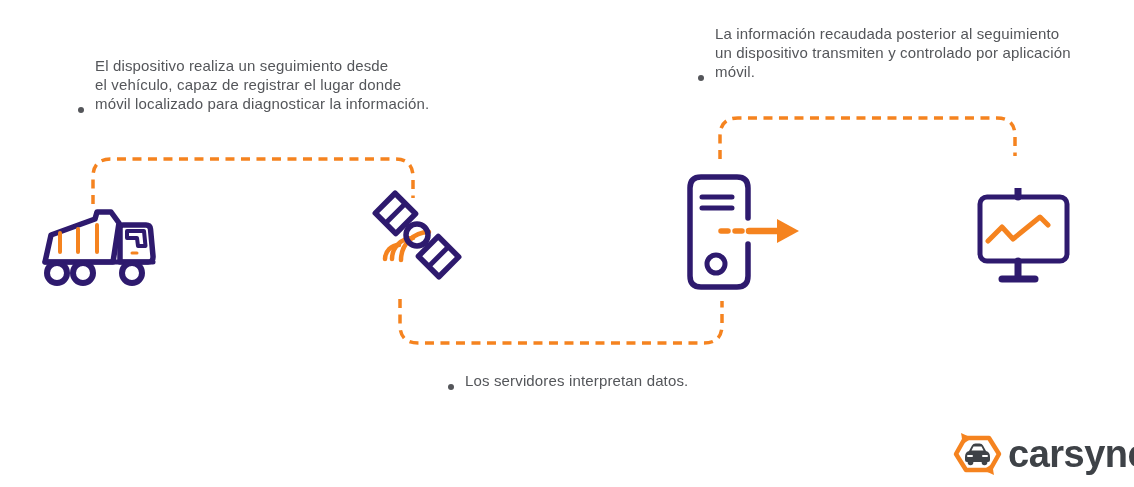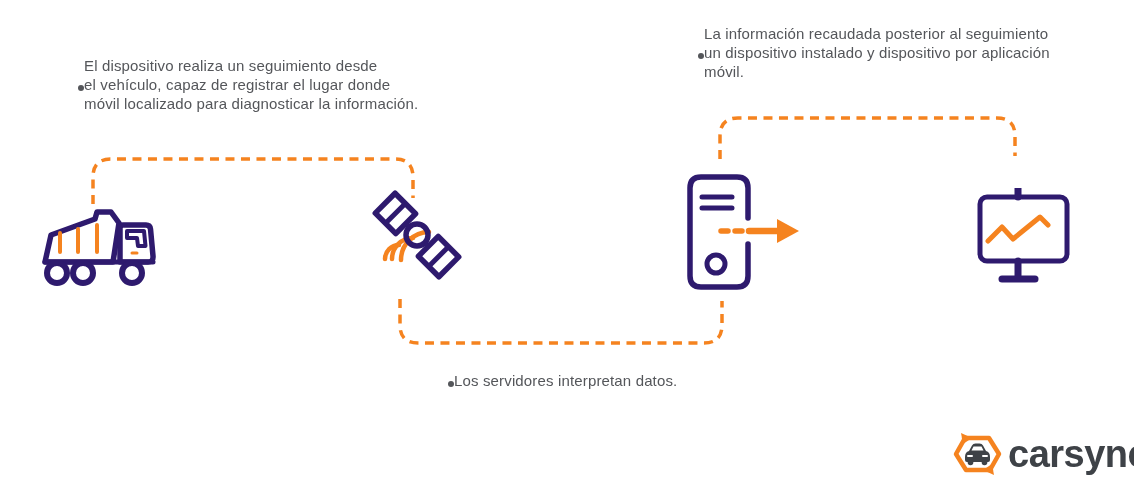--- a/index.html
+++ b/index.html
@@ -7,21 +7,21 @@
     --orange:#f5831f;
     --ink:#54565a;
     --logo-ink:#3e4247;
   }
   html,body{margin:0;padding:0;background:#fff;}
   .canvas{
     position:relative;width:1134px;height:487px;background:#ffffff;
     font-family:"Liberation Sans",sans-serif;overflow:hidden;
   }
   .bullet-block{position:absolute;}
-  .bullet-item{display:flex;align-items:center;}
+  .bullet-item{display:flex;gap:11px;align-items:flex-end;}
   .bullet-item + .bullet-item{}
   .dot{width:6px;height:6px;border-radius:50%;background:var(--ink);margin-top:7px;flex:none;}
   .lines{font-size:15px;line-height:19px;color:var(--ink);letter-spacing:.15px;}
   .abs{position:absolute;}
   svg{display:block;}
   .sp{stroke:var(--purple);fill:none;}
   .so{stroke:var(--orange);fill:none;}
   .fo{fill:var(--orange);stroke:none;}
   .fw{fill:#ffffff;}
   .conn{stroke:var(--orange);fill:none;stroke-width:3.5;stroke-dasharray:9 6.5;}
@@ -48,21 +48,21 @@
         <div>móvil localizado para diagnosticar la información.</div>
       </div>
     </div>
   </div>
 
   <div class="bullet-block" style="left:698px;top:24px;width:430px">
     <div class="bullet-item">
       <span class="dot"></span>
       <div class="lines">
         <div>La información recaudada posterior al seguimiento</div>
-        <div>un dispositivo instalado y dispositivo por aplicación</div>
+        <div>un dispositivo transmiten y controlado por aplicación</div>
         <div>móvil.</div>
       </div>
     </div>
   </div>
 
   <div class="bullet-block" style="left:448px;top:371px;width:320px">
     <div class="bullet-item">
       <span class="dot"></span>
       <div class="lines">
         <div>Los servidores interpretan datos.</div>

